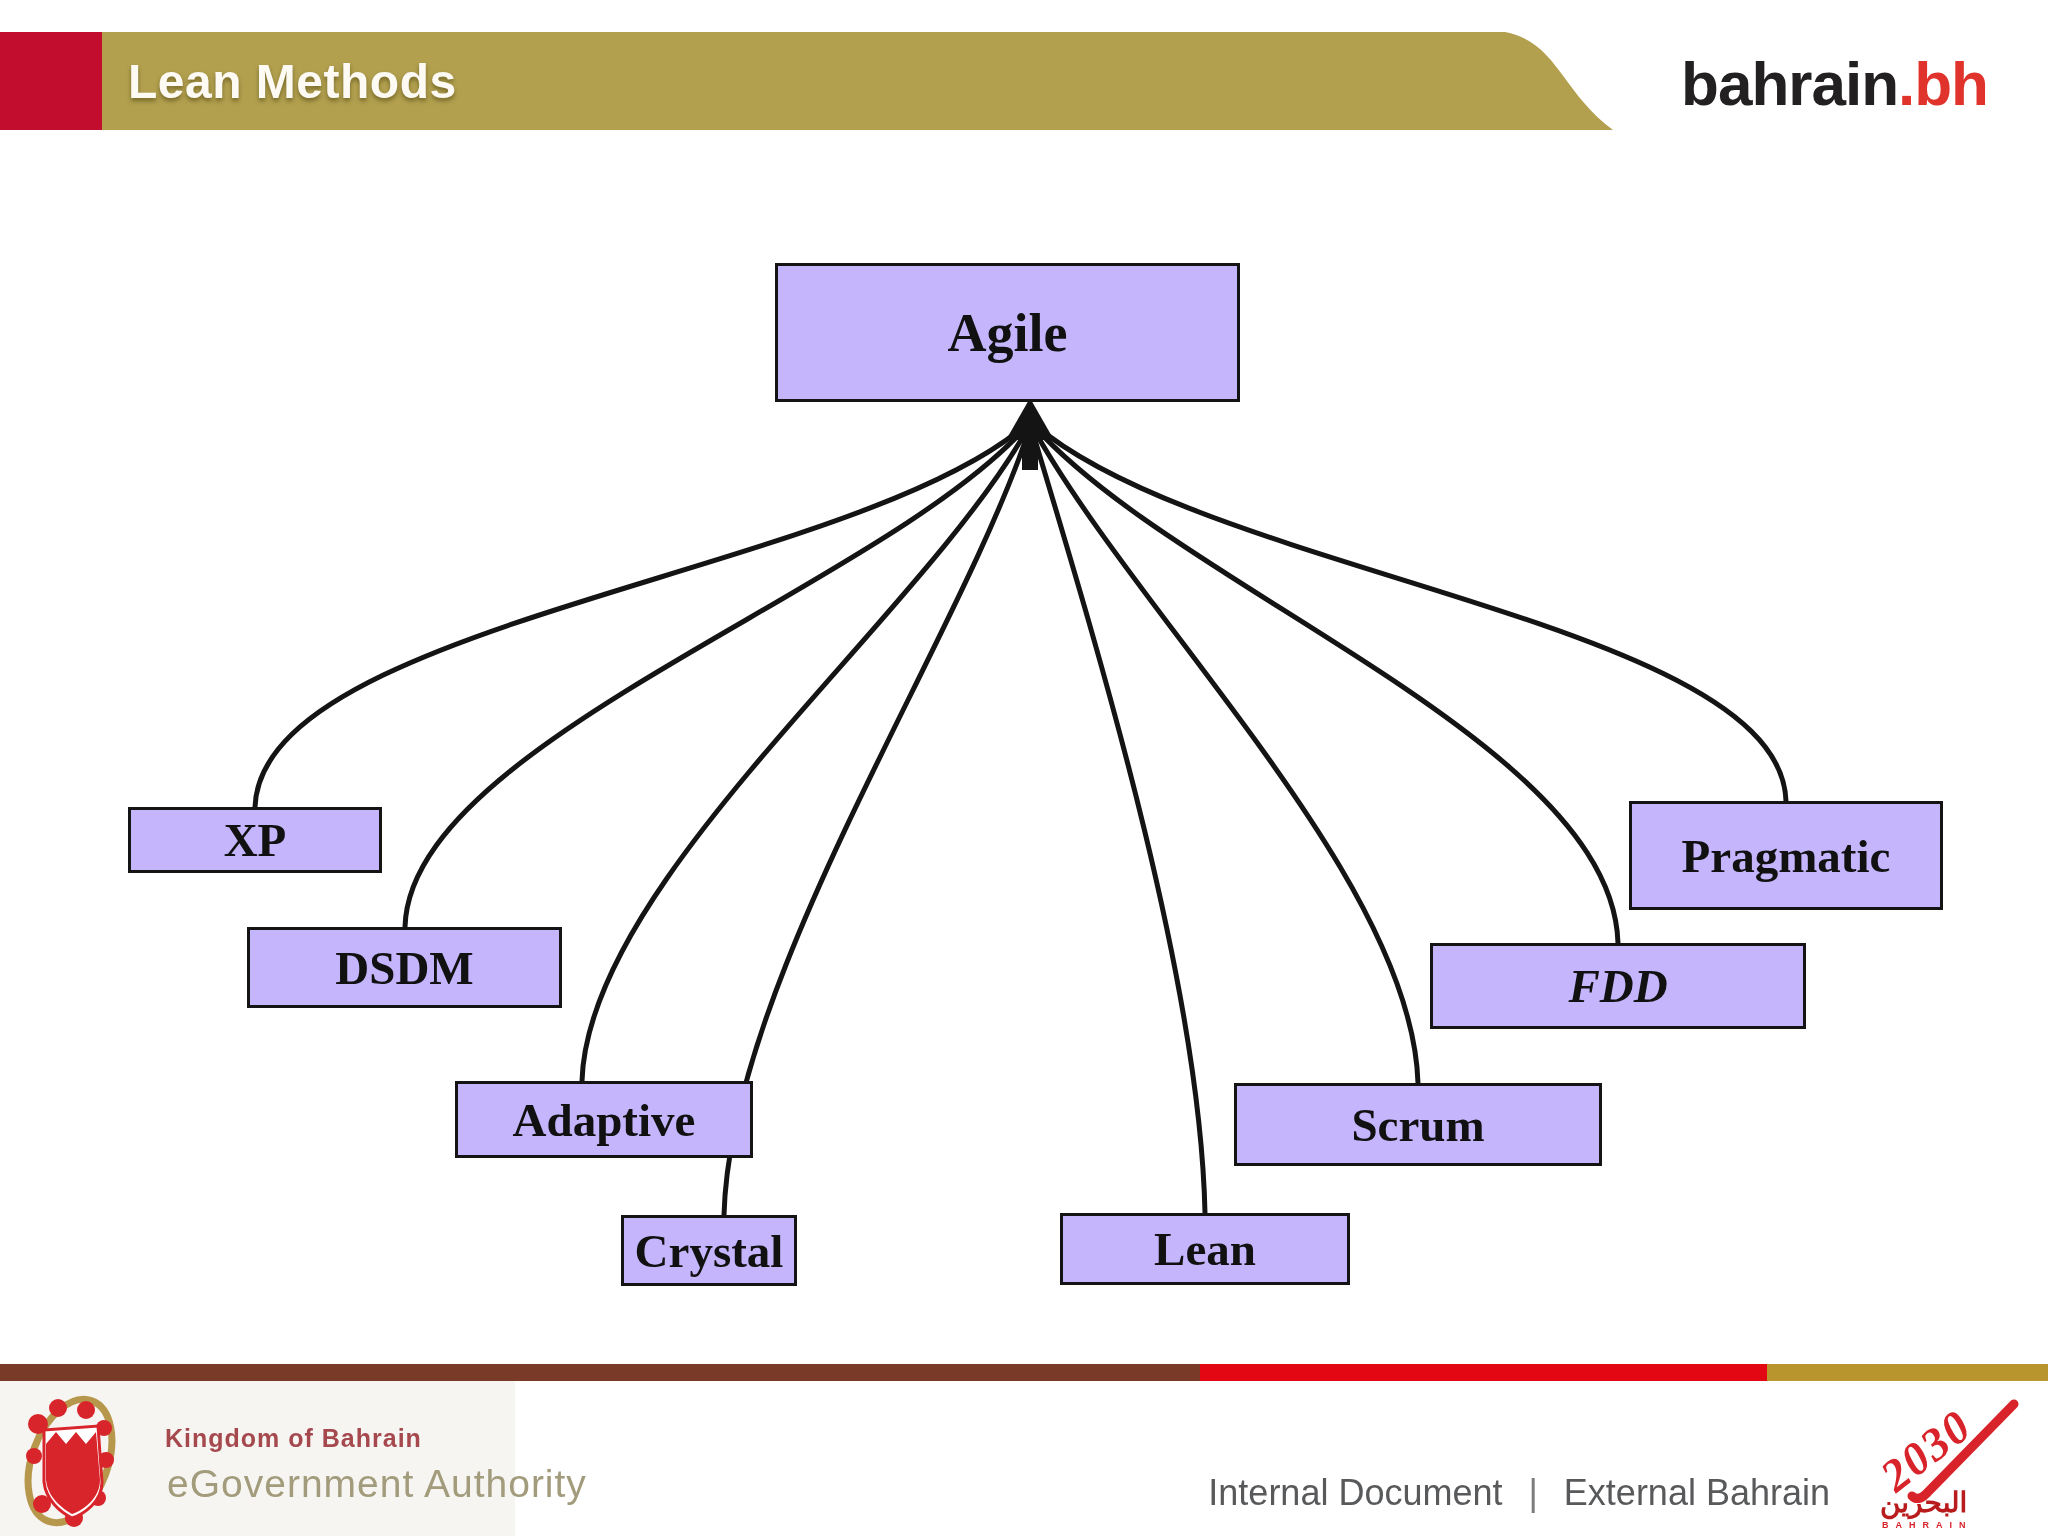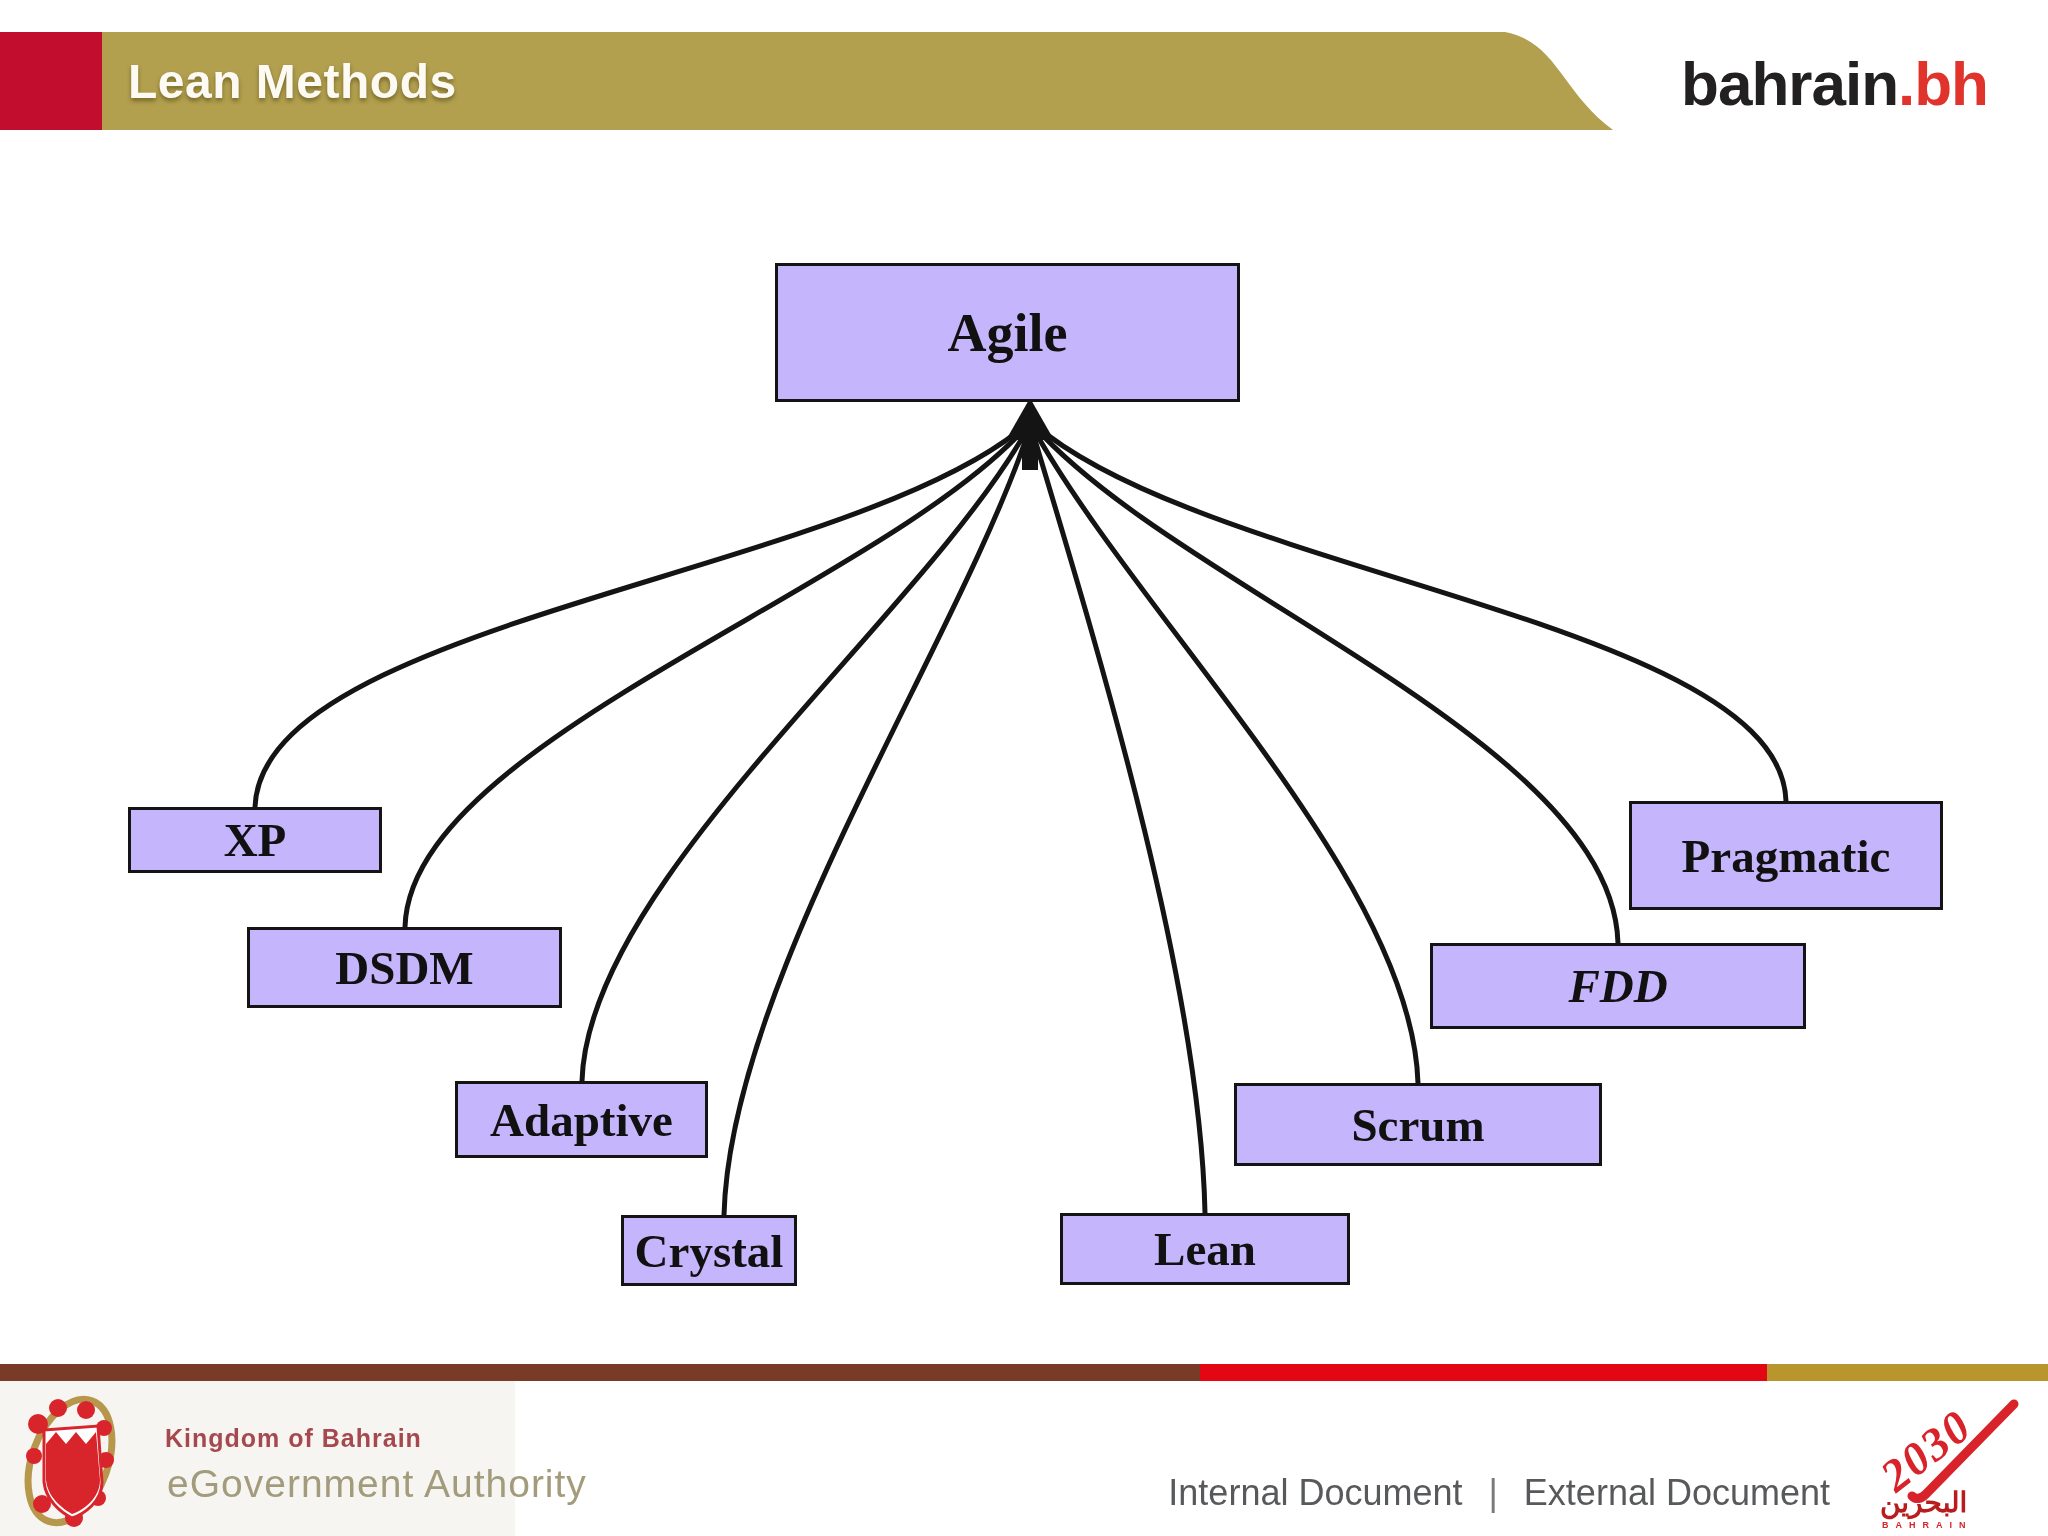--- a/index.html
+++ b/index.html
@@ -18,21 +18,21 @@
   .brand .bh{color:#E0332B;}
 
   
   .diagram-svg{position:absolute;left:0;top:0;width:2048px;height:1536px;}
   .node{position:absolute;background:#c4b5fd;border:3px solid #141414;box-sizing:border-box;
         display:flex;align-items:center;justify-content:center;
         font-family:"Liberation Serif",serif;font-weight:bold;font-size:47px;color:#111;}
   #n-agile    {left:775px; top:263px; width:465px;height:139px;font-size:54px;}
   #n-xp       {left:128px; top:807px; width:254px;height:66px;}
   #n-dsdm     {left:247px; top:927px; width:315px;height:81px;}
-  #n-adaptive {left:455px; top:1081px;width:253px;height:77px;}
+  #n-adaptive {left:455px; top:1081px;width:298px;height:77px;}
   #n-crystal  {left:621px; top:1215px;width:176px;height:71px;}
   #n-lean     {left:1060px;top:1213px;width:290px;height:72px;}
   #n-scrum    {left:1234px;top:1083px;width:368px;height:83px;}
   #n-fdd      {left:1430px;top:943px; width:376px;height:86px;font-style:italic;}
   #n-pragmatic{left:1629px;top:801px; width:314px;height:109px;}
 
   
   .foot-bar{position:absolute;top:1364px;height:17px;}
   .fb-brown{left:0;width:1200px;background:#7A3A28;}
   .fb-red{left:1200px;width:567px;background:#E30613;}
@@ -131,21 +131,21 @@
   <path d="M26 44 L80 40 L84 96 C84 116 66 128 54 132 C42 126 28 114 26 96 Z" fill="#fff" stroke="#D8252B" stroke-width="3"></path>
   <path d="M28 58 L38 46 L48 58 L58 46 L68 58 L78 46 L82 94 C82 112 66 124 54 128
            C44 122 30 112 28 94 Z" fill="#D8252B"></path>
 </svg>
 <div class="kingdom">Kingdom of Bahrain</div>
 <div class="egov">eGovernment Authority</div>
 
 <div class="doc-label">
   <span>Internal Document</span>
   <span class="sep">|</span>
-  <span>External Document</span>
+  <span>External Bahrain</span>
 </div>
 
 <div class="v2030">
   <svg width="150" height="140" viewBox="0 0 150 140">
     <path d="M34 106 Q40 112 48 104 L136 14" fill="none" stroke="#D8232A" stroke-width="9" stroke-linecap="round"></path>
   </svg>
   <span class="year">2030</span>
   <span class="ar">البحرين</span>
   <span class="lat">BAHRAIN</span>
 </div>

